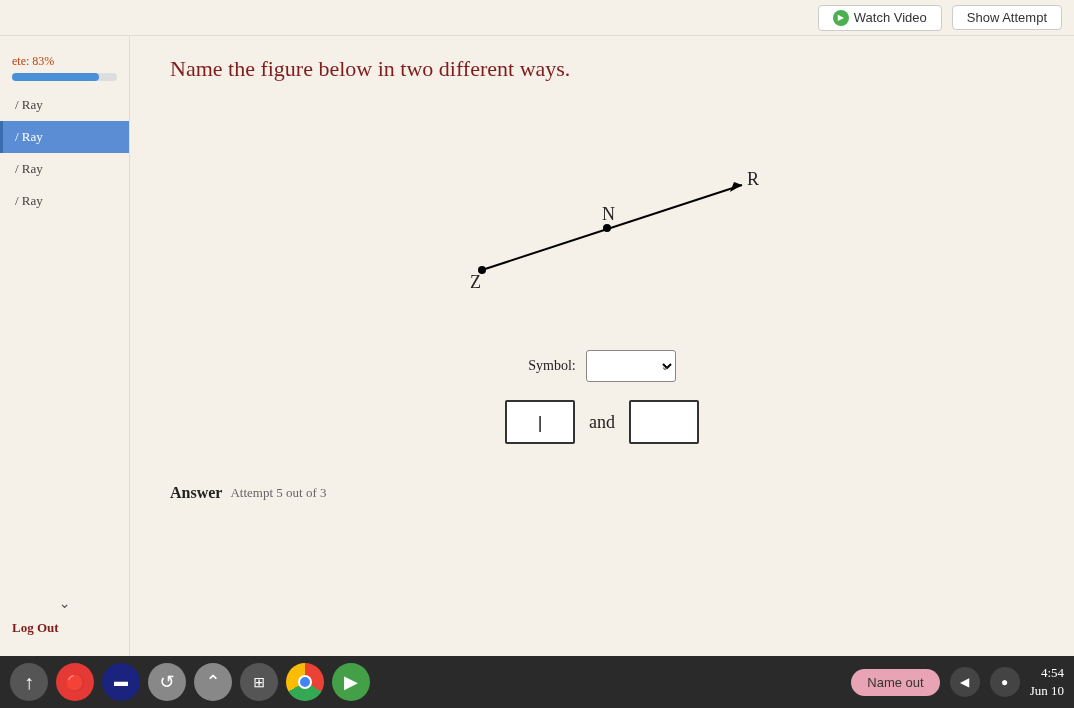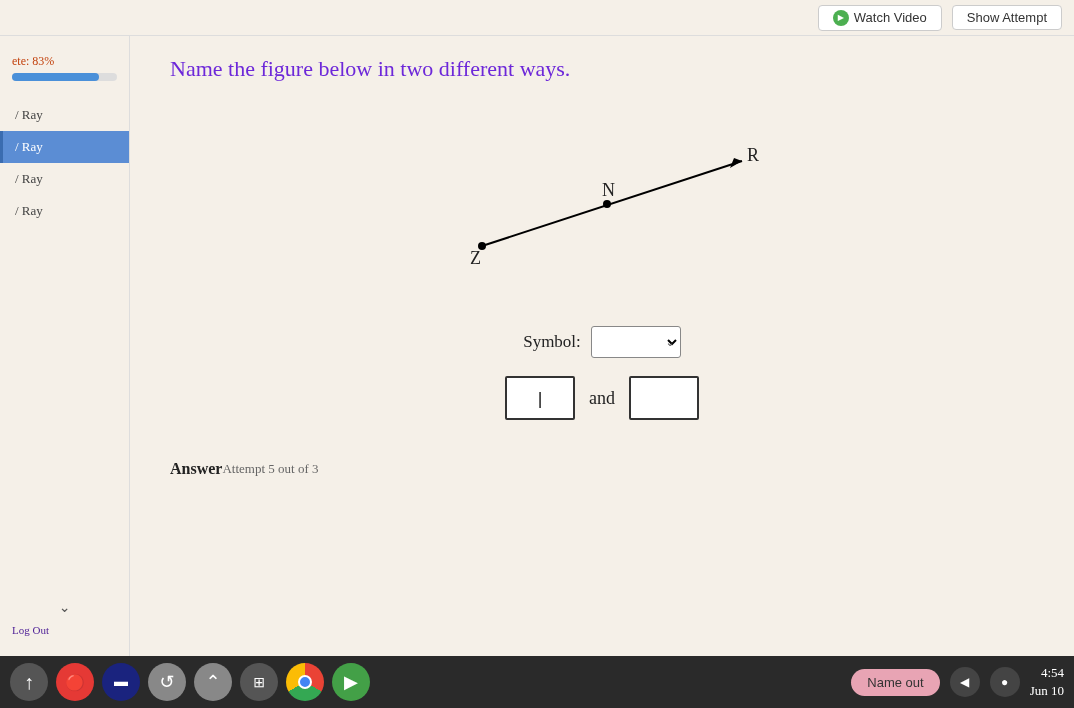--- a/index.html
+++ b/index.html
@@ -78,21 +78,20 @@
       border-radius: 4px;
       margin-top: 4px;
     }
     .progress-bar-fill {
       height: 100%;
       background: #4a90d9;
       border-radius: 4px;
       width: 83%;
     }
     .sidebar-items {
-      margin-top: 10px;
       display: flex;
       flex-direction: column;
     }
     .sidebar-item {
       padding: 8px 12px;
       font-size: 13px;
       color: #444;
       cursor: pointer;
       border-left: 3px solid transparent;
     }
@@ -106,39 +105,40 @@
       padding: 10px 12px;
     }
     .chevron-down {
       display: flex;
       justify-content: center;
       color: #555;
       font-size: 14px;
       cursor: pointer;
     }
     .logout-btn {
-      font-size: 11px;
-      color: #4c1d95;
+      font-size: 13px;
+      color: #7f1d1d;
       cursor: pointer;
       margin-top: 8px;
+      font-weight: bold;
     }
 
     
     .content-area {
       flex: 1;
       padding: 20px 40px;
       background: #f5f0e8;
       display: flex;
       flex-direction: column;
     }
 
     .question-title {
       font-size: 22px;
-      color: #6d28d9;
-      margin-bottom: 24px;
+      color: #7f1d1d;
+      margin-bottom: 48px;
       font-weight: normal;
     }
 
     
     .ray-diagram {
       position: relative;
       width: 420px;
       height: 200px;
       margin: 0 auto 20px auto;
     }
@@ -153,21 +153,21 @@
 
     
     .symbol-row {
       display: flex;
       align-items: center;
       justify-content: center;
       gap: 10px;
       margin-bottom: 18px;
     }
     .symbol-label {
-      font-size: 17px;
+      font-size: 14px;
       color: #222;
     }
     .dropdown-wrapper {
       position: relative;
       display: inline-block;
     }
     .dropdown-chevron {
       position: absolute;
       right: 6px;
       top: 50%;
@@ -217,21 +217,21 @@
       border-radius: 2px;
       font-size: 16px;
       text-align: center;
       padding: 4px;
     }
 
     
     .answer-row {
       display: flex;
       align-items: center;
-      gap: 0;
+      gap: 8px;
       margin-top: 10px;
     }
     .answer-label {
       font-size: 16px;
       font-weight: bold;
       color: #222;
     }
     .attempt-text {
       font-size: 13px;
       color: #666;

